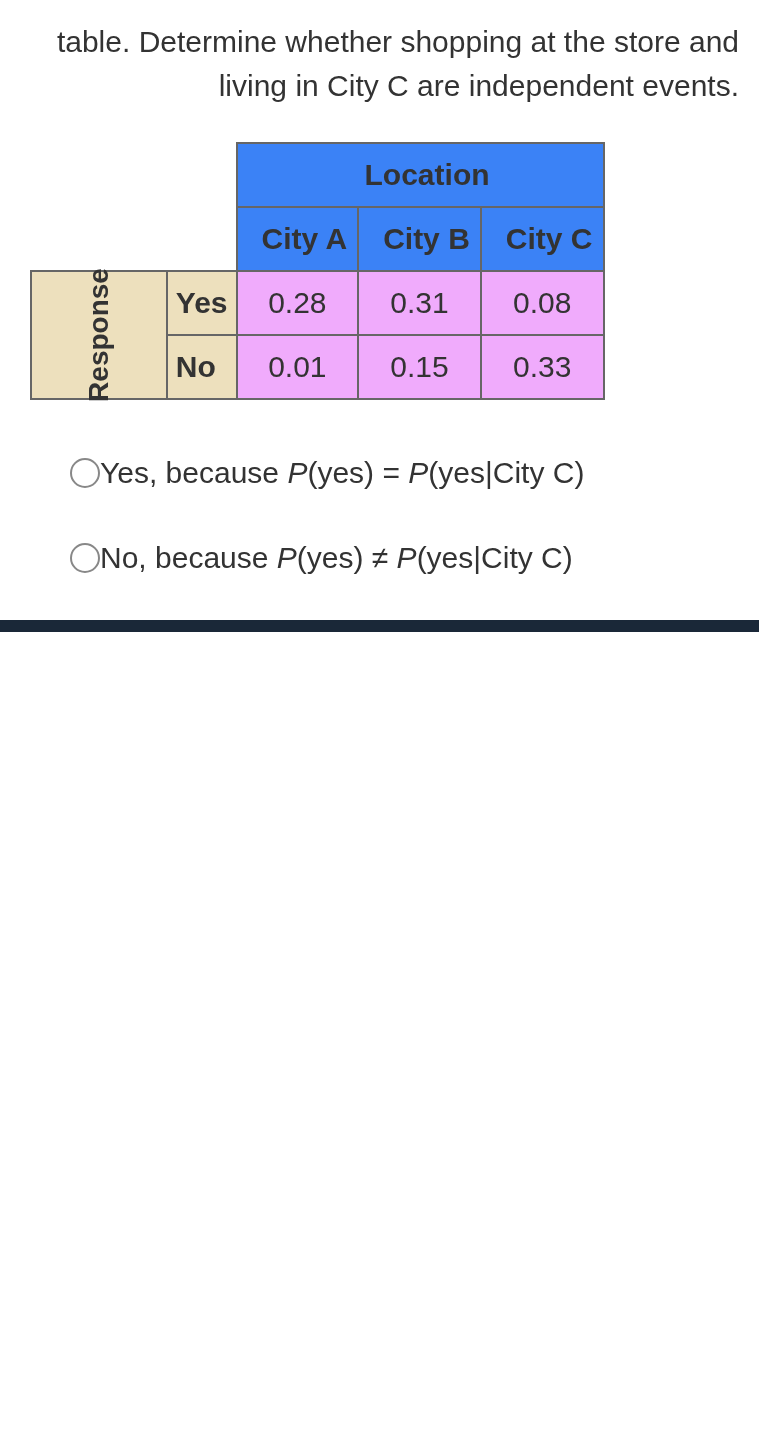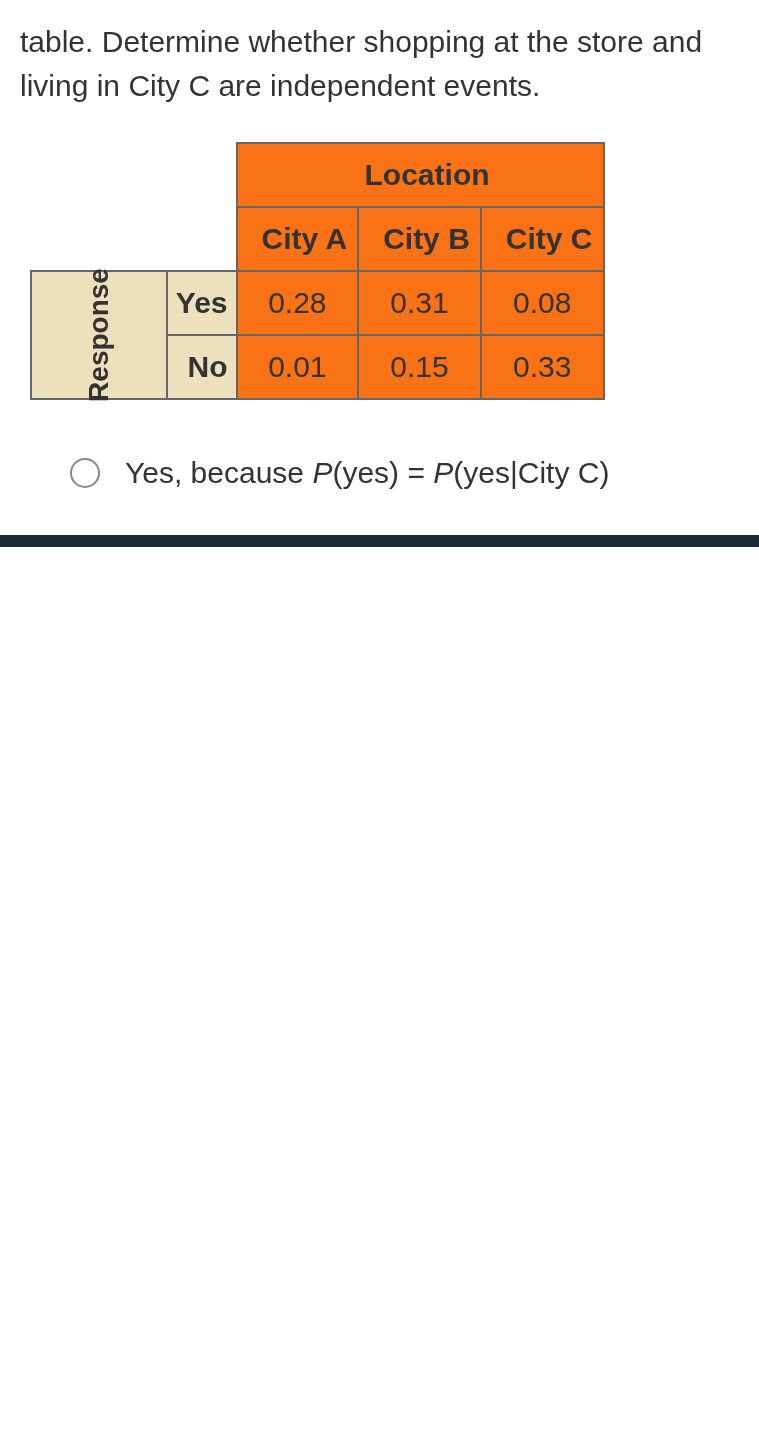--- a/index.html
+++ b/index.html
@@ -8,65 +8,65 @@
     padding: 20px;
     font-family: Arial, Helvetica, sans-serif;
     font-size: 30px;
     color: #333;
     background: #fff;
     width: 759px;
   }
   .question-text {
     line-height: 1.45;
     margin-bottom: 35px;
+    text-align: right;
   }
   .table-wrap {
     display: flex;
     align-items: stretch;
     margin-bottom: 50px;
     margin-left: 10px;
   }
   table {
     border-collapse: collapse;
   }
   th, td {
     border: 2px solid #666;
     padding: 14px 10px;
     text-align: center;
     font-size: 30px;
   }
   th { font-weight: bold; }
-  .header-bg { background: #f97316; padding-left: 24px; }
+  .header-bg { background: #3b82f6; padding-left: 24px; }
   .corner-blank { border: none; background: transparent; }
   .side-label-cell {
     background: #ede0bd;
     font-weight: bold;
     vertical-align: middle;
     padding: 0;
     width: 38px;
   }
   .side-label-inner {
     transform: rotate(-90deg);
     white-space: nowrap;
     font-size: 28px;
   }
   .row-label {
     background: #ede0bd;
     font-weight: bold;
-    text-align: right;
+    text-align: left;
     padding: 14px 8px;
   }
-  td.data { background: #f97316; }
+  td.data { background: #f0abfc; }
   .options {
     padding-left: 50px;
   }
   .option {
     display: flex;
     align-items: center;
-    gap: 25px;
     margin-bottom: 40px;
   }
   .radio {
     width: 30px;
     height: 30px;
     border: 2px solid #888;
     border-radius: 50%;
     flex-shrink: 0;
     cursor: pointer;
   }
@@ -118,15 +118,21 @@
     </table>
 </div>
 
 <div class="options">
   <div class="option">
     <div class="radio"></div>
     <div class="option-text">
       <span>Yes, because </span><i>P</i><span>(yes)</span><span> = </span><i>P</i><span>(yes|City C)</span>
     </div>
   </div>
+  <div class="option">
+    <div class="radio"></div>
+    <div class="option-text">
+      <span>No, because </span><i>P</i><span>(yes)</span><span> ≠ </span><i>P</i><span>(yes|City C)</span>
+    </div>
+  </div>
 </div>
 
 <div class="bottom-bar"></div>
 
 </body></html>

